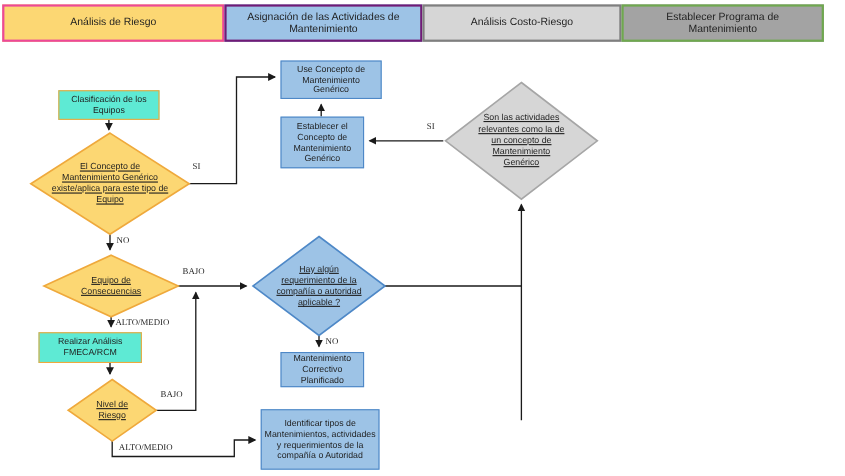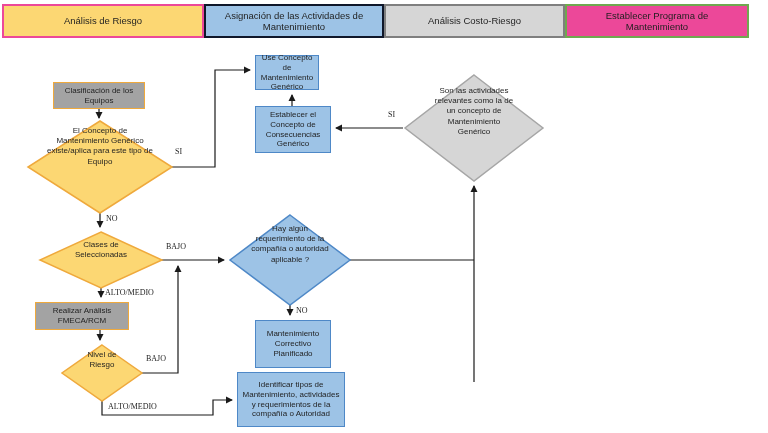--- a/index.html
+++ b/index.html
@@ -6,35 +6,35 @@
   #stage{
     position:relative;width:768px;height:433px;background:#ffffff;
     font-family:"Liberation Sans",sans-serif;color:#1f1f1f;overflow:hidden;
   }
   
   .hdr{
     position:absolute;top:4px;height:34px;display:flex;align-items:center;justify-content:center;
     text-align:center;font-size:9.5px;line-height:1.2;padding:0 8px;box-sizing:border-box;
   }
   .hdr.yellow{background:#FCD773;border:2px solid #ec4899;}
-  .hdr.blue  {background:#9DC3E6;border:2px solid #0f172a;}
+  .hdr.blue  {background:#9DC3E6;border:2px solid #701a75;}
   .hdr.gray  {background:#D6D6D6;border:2px solid #7F7F7F;justify-content:center;}
-  .hdr.green {background:#ec4899;border:2px solid #6FA84F;}
+  .hdr.green {background:#a3a3a3;border:2px solid #6FA84F;}
   
   svg.wires{position:absolute;left:0;top:0;pointer-events:none;}
   .node{
     position:absolute;display:flex;align-items:center;justify-content:center;
     text-align:center;font-size:8px;line-height:1.22;box-sizing:border-box;padding:1px 2px;
   }
-  .rect.yellow{background:#a3a3a3;border:1.5px solid #EFA93C;}
+  .rect.yellow{background:#5eead4;border:1.5px solid #EFA93C;}
   .rect.blue  {background:#9DC3E6;border:1.5px solid #4E88C7;}
   .rect.gray  {background:#D6D6D6;border:1.5px solid #A6A6A6;}
   .dtext{
-    position:absolute;display:flex;align-items:flex-start;justify-content:center;
-    text-align:center;font-size:8px;line-height:1.28;
+    position:absolute;display:flex;align-items:center;justify-content:center;
+    text-align:center;font-size:8px;line-height:1.28;text-decoration:underline;
   }
   .elabel{position:absolute;font-size:8px;white-space:nowrap;color:#1f1f1f;font-family:Liberation Serif, serif;}
 </style>
 </head>
 <body>
 
 <div id="stage">
 
   <div class="hdr yellow" style="left:2px;width:202px;">
       <span>Análisis de Riesgo</span>
@@ -78,38 +78,38 @@
       <polygon points="474,75 543,128 474,181 405,128" fill="#D6D6D6" stroke="#A6A6A6"></polygon>
     </g>
   </svg>
 
   <div class="node rect yellow" style="left:53px;top:82px;width:92px;height:27px;">
       <span>Clasificación de los Equipos</span>
     </div>
   <div class="node rect yellow" style="left:35px;top:302px;width:94px;height:28px;justify-content:flex-end;">
       <span>Realizar Análisis FMECA/RCM</span>
     </div>
-  <div class="node rect blue" style="left:255px;top:55px;width:64px;height:35px;">
+  <div class="node rect blue" style="left:255px;top:55px;width:92px;height:35px;">
       <span>Use Concepto de Mantenimiento Genérico</span>
     </div>
   <div class="node rect blue" style="left:255px;top:106px;width:76px;height:47px;">
-      <span>Establecer el Concepto de Consecuencias Genérico</span>
+      <span>Establecer el Concepto de Mantenimiento Genérico</span>
     </div>
-  <div class="node rect blue" style="left:255px;top:320px;width:76px;height:48px;">
+  <div class="node rect blue" style="left:255px;top:320px;width:76px;height:32px;">
       <span>Mantenimiento Correctivo Planificado</span>
     </div>
   <div class="node rect blue" style="left:237px;top:372px;width:108px;height:55px;">
-      <span>Identificar tipos de Mantenimiento, actividades y requerimientos de la compañía o Autoridad</span>
+      <span>Identificar tipos de Mantenimientos, actividades y requerimientos de la compañía o Autoridad</span>
     </div>
 
   <div class="dtext" style="left:47px;top:126px;width:106px;height:82px;">
       <span>El Concepto de Mantenimiento Genérico existe/aplica para este tipo de Equipo</span>
     </div>
   <div class="dtext" style="left:59px;top:240px;width:84px;height:40px;">
-      <span>Clases de Seleccionadas</span>
+      <span>Equipo de Consecuencias</span>
     </div>
   <div class="dtext" style="left:84px;top:350px;width:36px;height:46px;">
       <span>Nivel de Riesgo</span>
     </div>
   <div class="dtext" style="left:248px;top:224px;width:84px;height:72px;">
       <span>Hay algún requerimiento de la compañía o autoridad aplicable ?</span>
     </div>
   <div class="dtext" style="left:433px;top:86px;width:82px;height:84px;">
       <span>Son las actividades relevantes como la de un concepto de Mantenimiento Genérico</span>
     </div>

